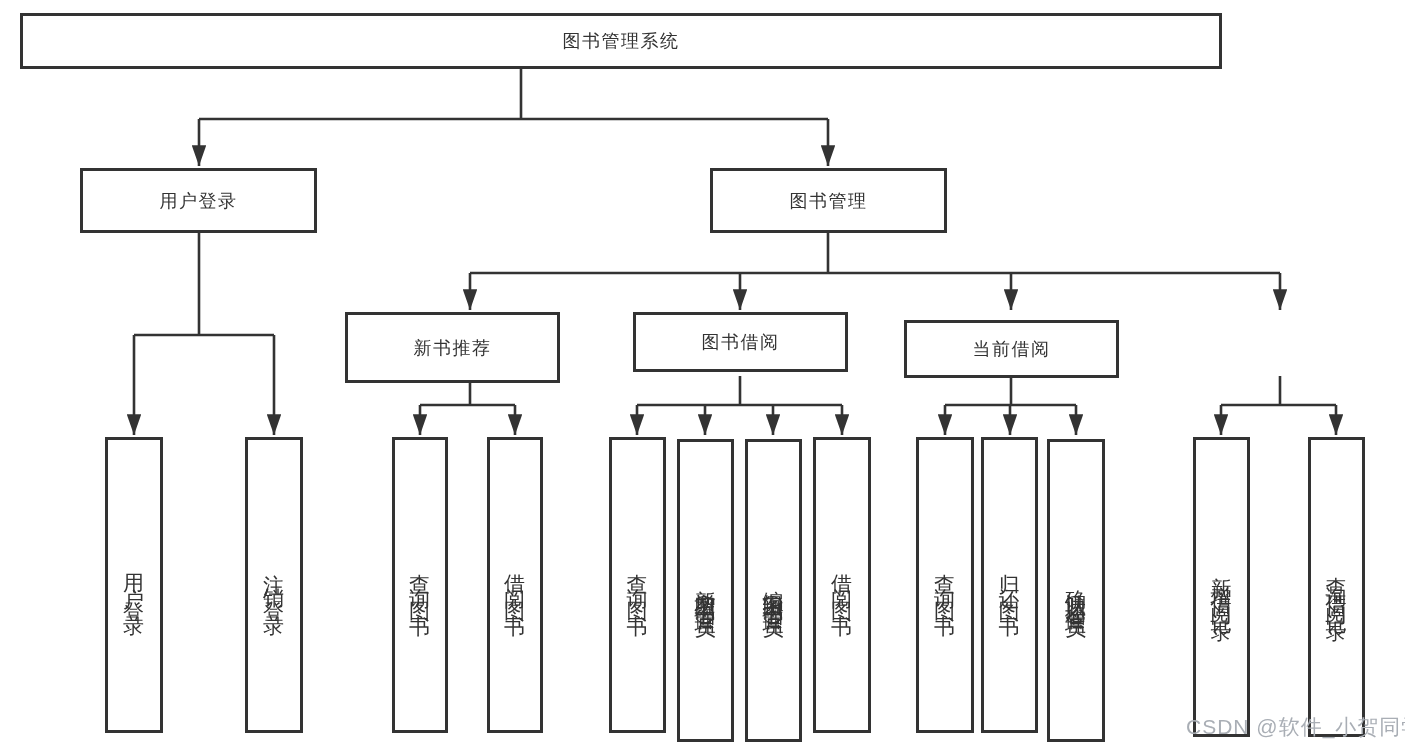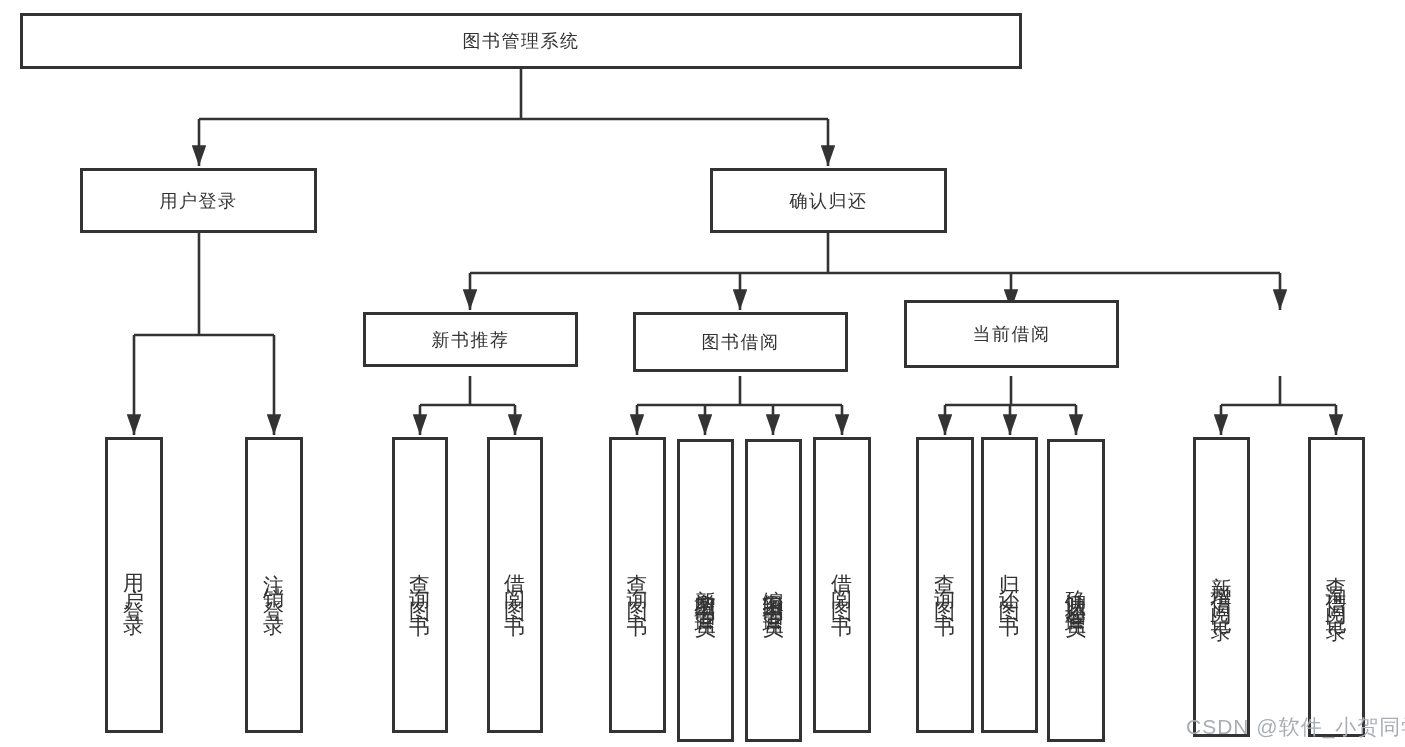--- a/index.html
+++ b/index.html
@@ -60,38 +60,38 @@
       <line x1="773" y1="405" x2="773" y2="435" marker-end="url(#arw)"></line>
       <line x1="842" y1="405" x2="842" y2="435" marker-end="url(#arw)"></line>
       <line x1="945" y1="405" x2="945" y2="435" marker-end="url(#arw)"></line>
       <line x1="1010" y1="405" x2="1010" y2="435" marker-end="url(#arw)"></line>
       <line x1="1076" y1="405" x2="1076" y2="435" marker-end="url(#arw)"></line>
       <line x1="1221" y1="405" x2="1221" y2="435" marker-end="url(#arw)"></line>
       <line x1="1336" y1="405" x2="1336" y2="435" marker-end="url(#arw)"></line>
     </g>
   </svg>
 
-  <div class="box h" style="left:20px;top:13px;width:1002px;height:56px">
+  <div class="box h" style="left:20px;top:13px;width:1202px;height:56px">
     <span class="txt">图书管理系统</span>
   </div>
 
   <div class="box h" style="left:80px;top:168px;width:237px;height:65px">
     <span class="txt">用户登录</span>
   </div>
   <div class="box h" style="left:710px;top:168px;width:237px;height:65px">
-    <span class="txt">确认归还</span>
+    <span class="txt">图书管理</span>
   </div>
 
-  <div class="box h" style="left:363px;top:312px;width:215px;height:55px">
+  <div class="box h" style="left:345px;top:312px;width:215px;height:71px">
     <span class="txt">新书推荐</span>
   </div>
   <div class="box h" style="left:633px;top:312px;width:215px;height:60px">
     <span class="txt">图书借阅</span>
   </div>
-  <div class="box h" style="left:904px;top:300px;width:215px;height:68px">
+  <div class="box h" style="left:904px;top:320px;width:215px;height:58px">
     <span class="txt">当前借阅</span>
   </div>
 
   <div class="box v" style="left:105px;top:437px;width:58px;height:296px">
     <span class="txt ls-lg">用户登录</span>
   </div>
   <div class="box v" style="left:245px;top:437px;width:58px;height:296px">
     <span class="txt ls-lg">注销登录</span>
   </div>
 

